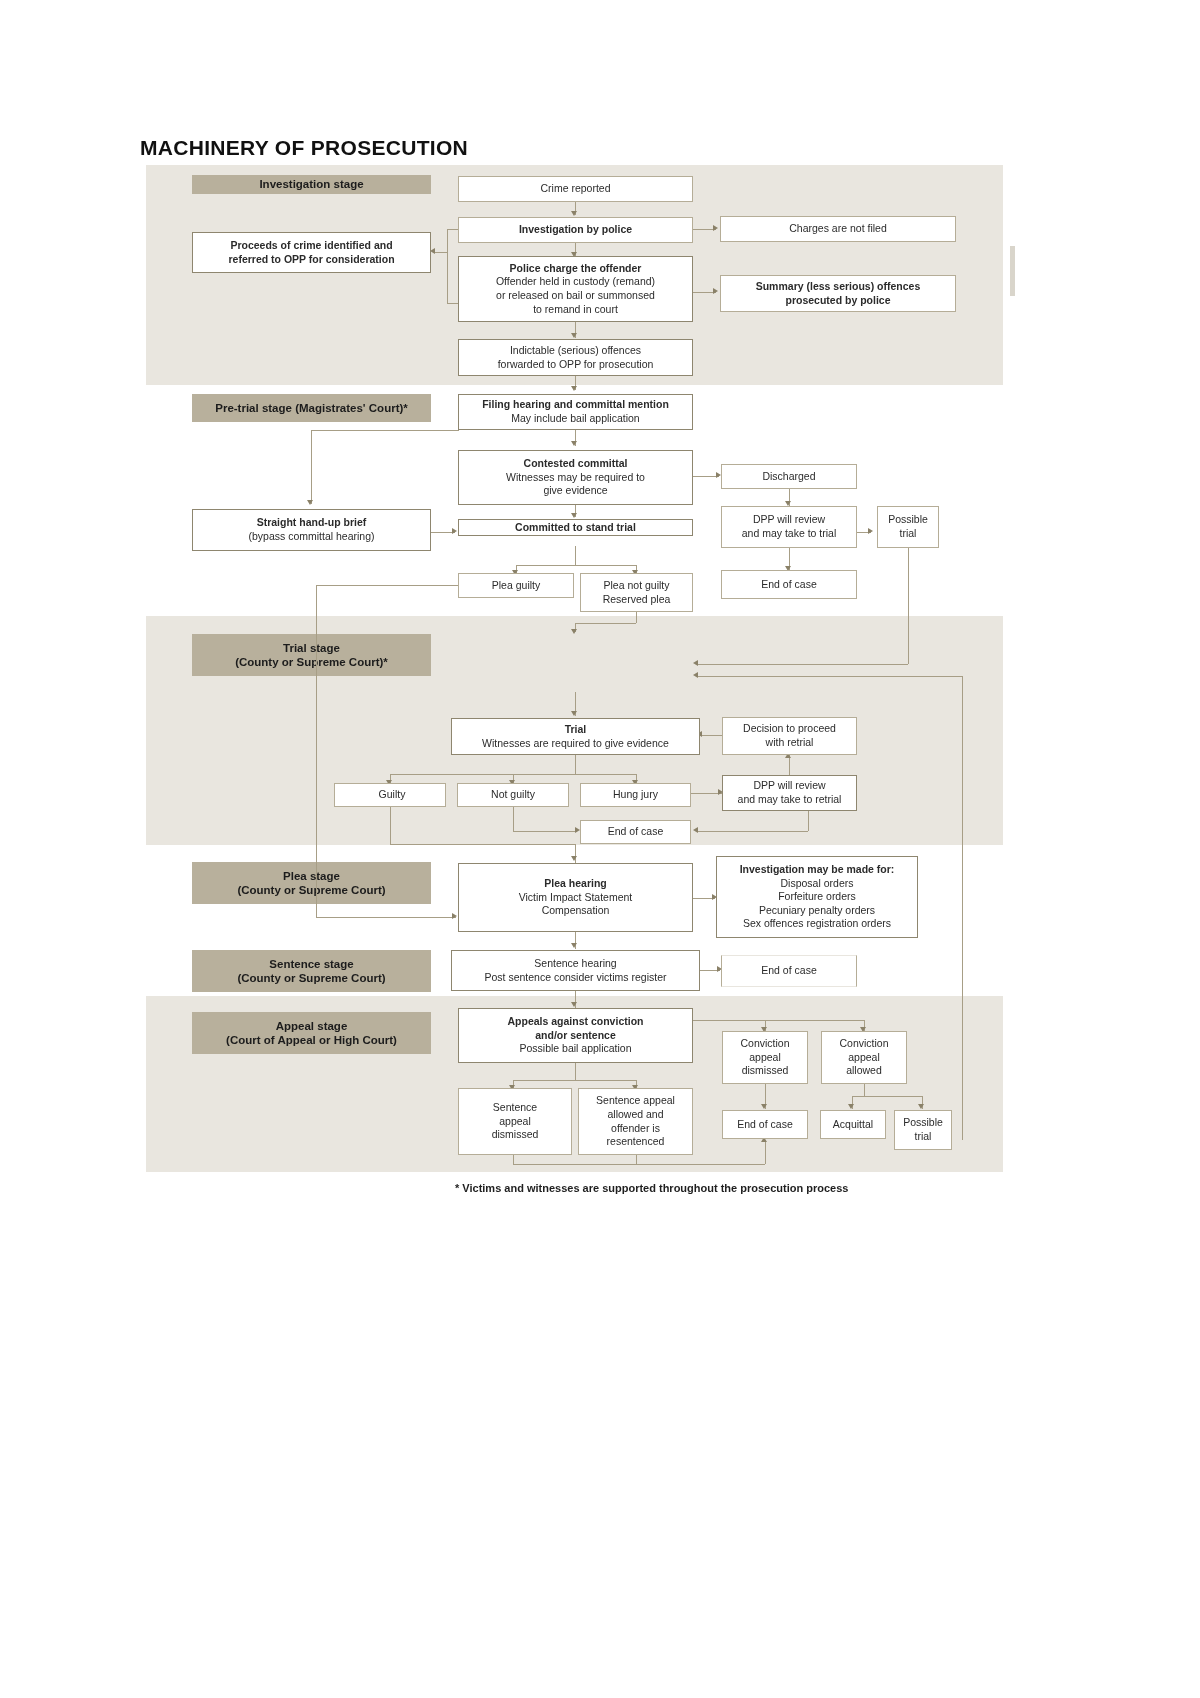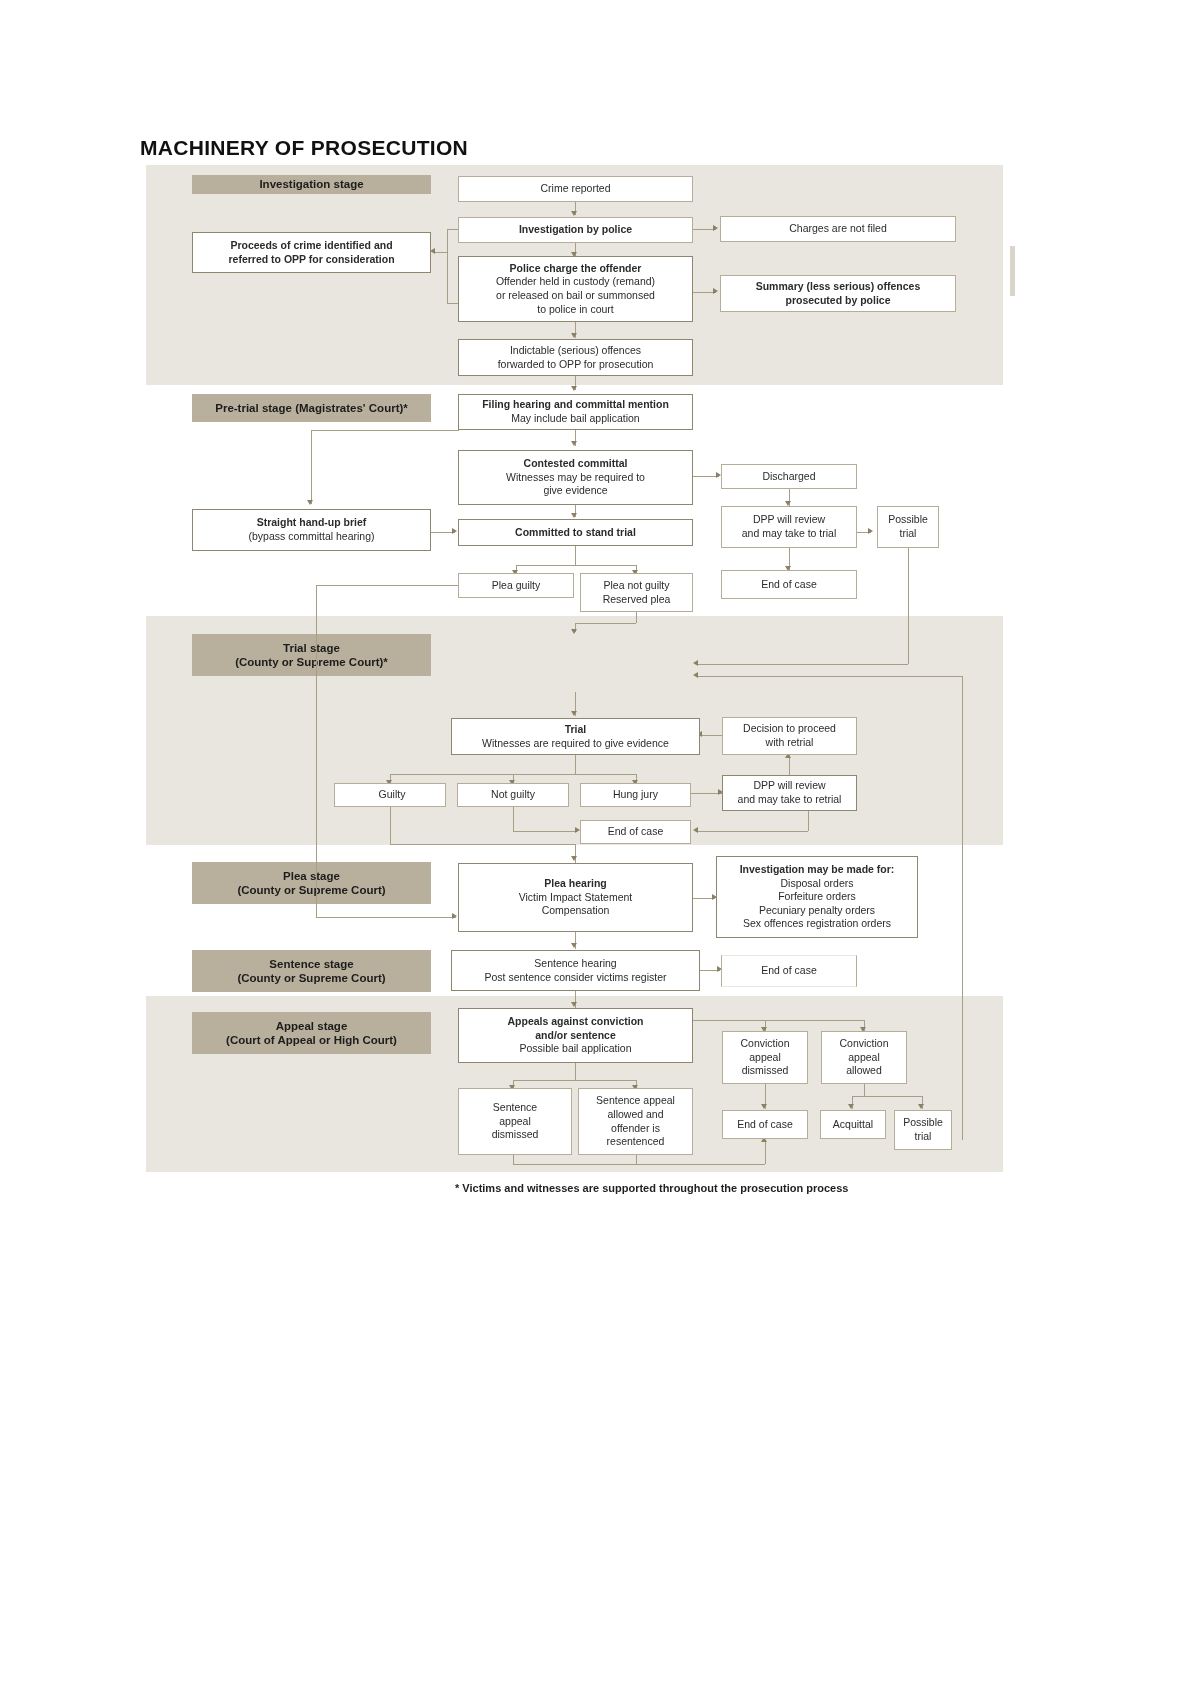--- a/index.html
+++ b/index.html
@@ -236,21 +236,21 @@
 
   <div class="node strong" style="left:192px;top:232px;width:239px;height:41px;flex-direction:column;">
     <span class="t" style="font-weight:bold">Proceeds of crime identified and</span>
     <span class="t" style="font-weight:bold">referred to OPP for consideration</span>
   </div>
 
   <div class="node strong" style="left:458px;top:256px;width:235px;height:66px;flex-direction:column;">
     <span class="t" style="font-weight:bold">Police charge the offender</span>
     <span class="t">Offender held in custody (remand)</span>
     <span class="t">or released on bail or summonsed</span>
-    <span class="t">to police in court</span>
+    <span class="t">to remand in court</span>
   </div>
 
   <div class="node" style="left:720px;top:275px;width:236px;height:37px;flex-direction:column;">
     <span class="t" style="font-weight:bold">Summary (less serious) offences</span>
     <span class="t" style="font-weight:bold">prosecuted by police</span>
   </div>
 
   <div class="node strong" style="left:458px;top:339px;width:235px;height:37px;flex-direction:column;">
     <span class="t">Indictable (serious) offences</span>
     <span class="t">forwarded to OPP for prosecution</span>
@@ -269,21 +269,21 @@
 
   <div class="node" style="left:721px;top:464px;width:136px;height:25px;">
     <span class="t">Discharged</span>
   </div>
 
   <div class="node strong" style="left:192px;top:509px;width:239px;height:42px;flex-direction:column;">
     <span class="t" style="font-weight:bold">Straight hand-up brief</span>
     <span class="t">(bypass committal hearing)</span>
   </div>
 
-  <div class="node strong" style="left:458px;top:519px;width:235px;height:27px;">
+  <div class="node strong" style="left:458px;top:519px;width:235px;height:17px;">
     <span class="t" style="font-weight:bold">Committed to stand trial</span>
   </div>
 
   <div class="node" style="left:721px;top:506px;width:136px;height:42px;flex-direction:column;">
     <span class="t">DPP will review</span>
     <span class="t">and may take to trial</span>
   </div>
 
   <div class="node" style="left:877px;top:506px;width:62px;height:42px;flex-direction:column;">
     <span class="t">Possible</span>

